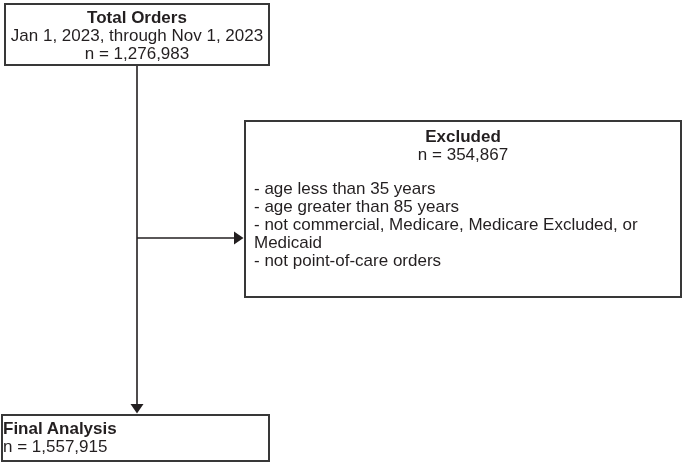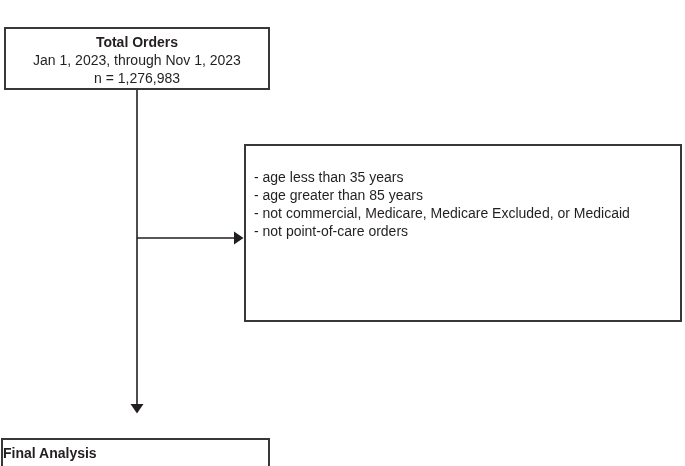--- a/index.html
+++ b/index.html
@@ -24,23 +24,22 @@
   .connectors {
     position: absolute;
     left: 0; top: 0;
     width: 685px; height: 466px;
     pointer-events: none;
   }
   .box {
     position: absolute;
     background: var(--bg);
     border: 2px solid var(--border-color);
-    font-size: 14px;
+    font-size: 17px;
     line-height: 18px;
-    margin-top: 24px;
   }
   .box-title { font-weight: bold; }
   .box-total {
     left: 4px; top: 3px;
     width: 266px; height: 63px;
     text-align: center;
     padding-top: 4px;
   }
   .box-excluded {
     left: 244px; top: 120px;
@@ -68,25 +67,30 @@
     <polygon points="234,231.5 234,244.5 243.5,238" fill="#231f20"></polygon>
   </svg>
 
   <div class="box box-total">
     <div class="box-title">Total Orders</div>
     <div>Jan 1, 2023, through Nov 1, 2023</div>
     <div>n = 1,276,983</div>
   </div>
 
   <div class="box box-excluded">
+    <div class="excl-header">
+      <div class="box-title">Excluded</div>
+      <div>n = 354,867</div>
+    </div>
     <div class="excl-list">
       <div class="excl-item">- age less than 35 years</div>
       <div class="excl-item">- age greater than 85 years</div>
       <div class="excl-item">- not commercial, Medicare, Medicare Excluded, or Medicaid</div>
       <div class="excl-item">- not point-of-care orders</div>
     </div>
   </div>
 
   <div class="box box-final">
     <div class="box-title">Final Analysis</div>
+    <div>n = 1,557,915</div>
   </div>
 
 </div>
 
 </body></html>

